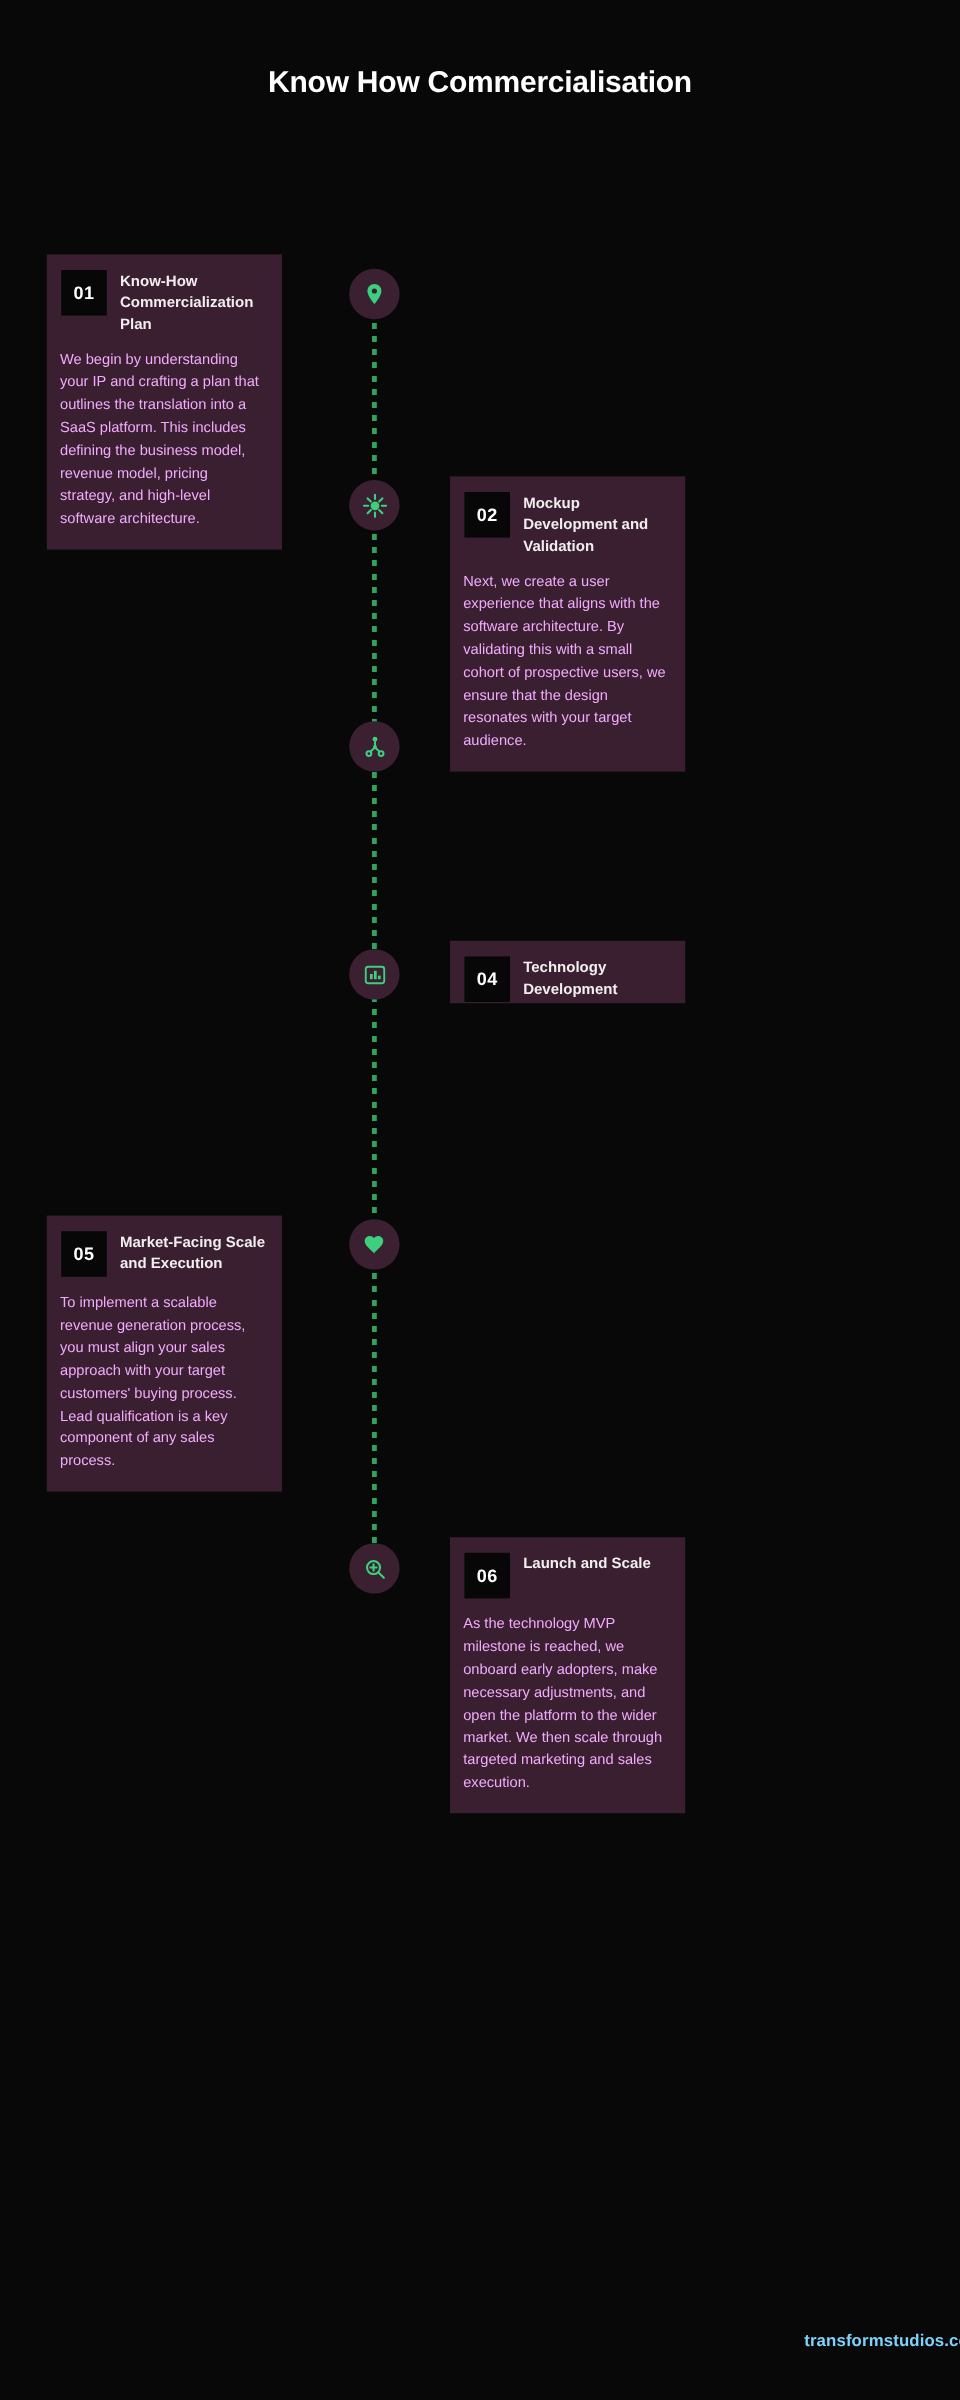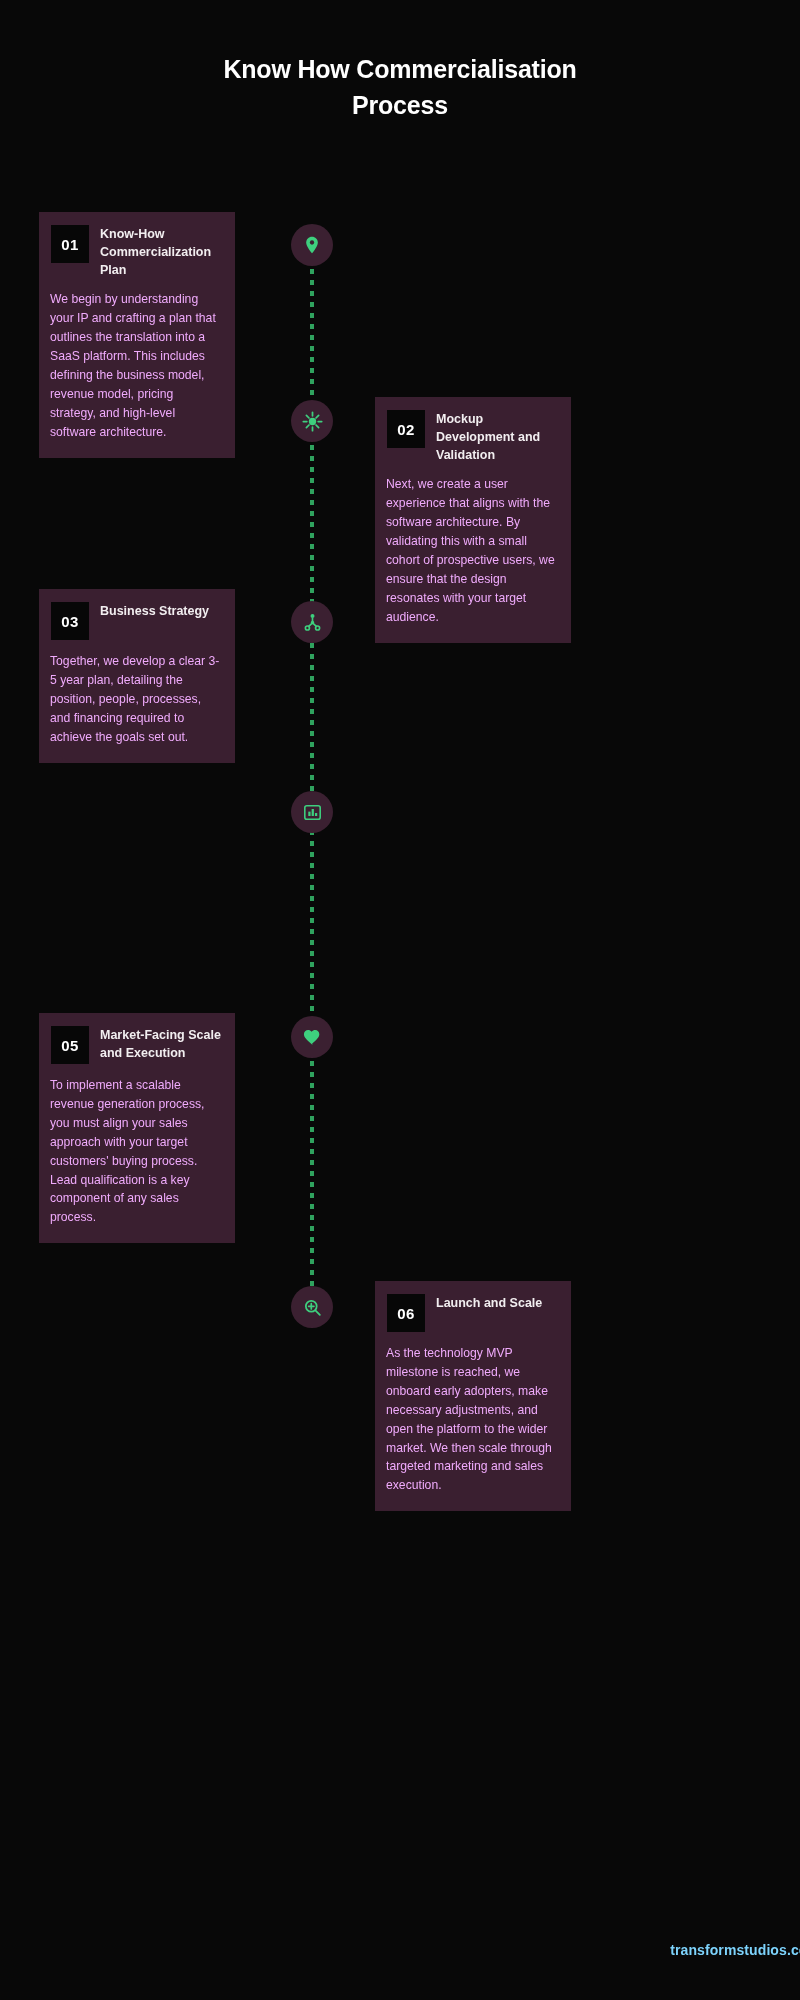--- a/index.html
+++ b/index.html
@@ -82,21 +82,20 @@
     margin-left: 20px;
   }
 </style>
 </head>
 <body>
 
 <div id="page">
 
   <h1 class="title">
     <span>Know How Commercialisation</span>
-    <span class="l2">Process</span>
   </h1>
 
   <div class="rail"></div>
 
   <div class="node" style="top:224px">
     <span>
       <svg width="20" height="20" viewBox="0 0 24 24" fill="#3ecf7e">
         <path d="M12 2C8.1 2 5 5.1 5 9c0 5.2 7 13 7 13s7-7.8 7-13c0-3.9-3.1-7-7-7z"></path>
         <circle cx="12" cy="9" r="2.6" fill="#3b2031"></circle>
       </svg>
@@ -163,29 +162,26 @@
   </div>
 
   <div class="card right" style="top:397px">
     <div class="card-head">
       <div class="badge">02</div>
       <div class="card-title">Mockup Development and Validation</div>
     </div>
     <div class="card-body">Next, we create a user experience that aligns with the software architecture. By validating this with a small cohort of prospective users, we ensure that the design resonates with your target audience.</div>
   </div>
 
-  <div class="card left" style="top:589px">
-    <div class="card-head">
-      <div class="badge">03</div>
-      <div class="card-title">Business Strategy</div>
-    </div>
-    <div class="card-body">Together, we develop a clear 3-5 year plan, detailing the position, people, processes, and financing required to achieve the goals set out.</div>
-  </div>
 
   <div class="card right" style="top:784px">
+    <div class="card-head">
+      <div class="badge">04</div>
+      <div class="card-title">Technology Development</div>
+    </div>
   </div>
 
   <div class="card left" style="top:1013px">
     <div class="card-head">
       <div class="badge">05</div>
       <div class="card-title">Market-Facing Scale and Execution</div>
     </div>
     <div class="card-body">To implement a scalable revenue generation process, you must align your sales approach with your target customers' buying process. Lead qualification is a key component of any sales process.</div>
   </div>
 

